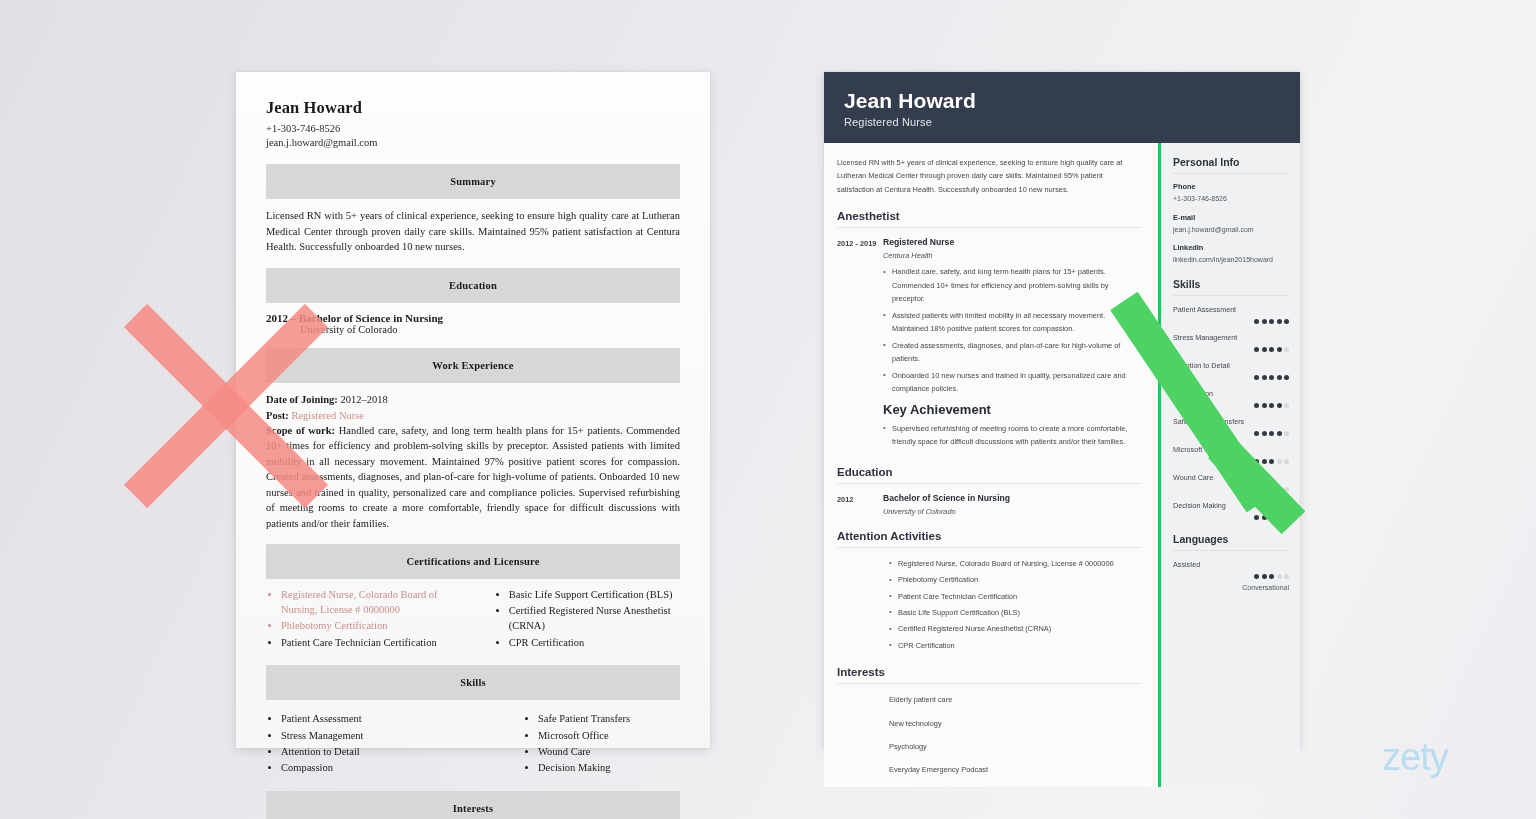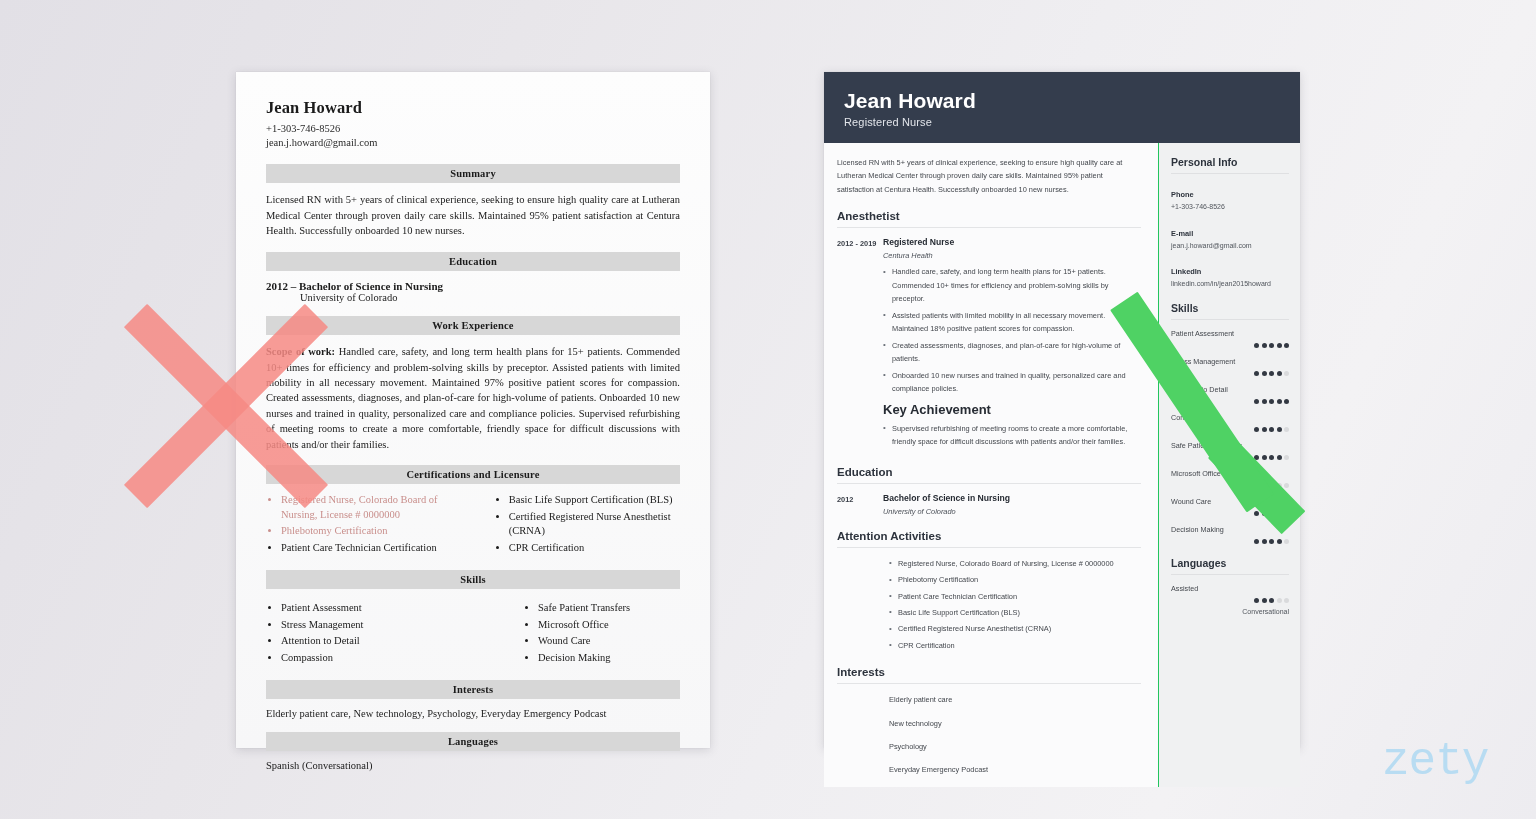--- a/index.html
+++ b/index.html
@@ -15,21 +15,21 @@
           box-shadow:0 2px 9px rgba(60,60,80,.17), 0 0 1px rgba(0,0,0,.12); }
 
   
   #bad-resume { left:236px; top:72px; width:474px; height:676px;
                 background:linear-gradient(180deg,#fdfdfd,#f7f7f8);
                 font-family:"Liberation Serif", serif; color:#1b1b1b; }
   #bad-resume .inner { padding:26px 30px 0 30px; }
   .bad-name { font-size:16.5px; font-weight:bold; letter-spacing:.1px; margin-bottom:4px; }
   .bad-contact { font-size:10.5px; line-height:1.38; color:#2a2a2a; }
   .bad-bar { background:#d7d7d7; text-align:center; font-weight:bold;
-             font-size:10.5px; padding:4px 0; margin:13px 0 9px 0; letter-spacing:.2px; }
+             font-size:10.5px; padding:12px 0; margin:13px 0 9px 0; letter-spacing:.2px; }
   .bad-p { font-size:10.5px; line-height:1.5; text-align:justify; }
   .bad-edu-line { font-size:11px; font-weight:bold; }
   .bad-edu-sub { font-size:10.5px; margin-left:34px; }
   .bad-we { font-size:10.5px; line-height:1.47; text-align:justify; }
   .bad-we b { font-weight:bold; }
   .two-col { display:flex; gap:18px; font-size:10.5px; line-height:1.42; }
   .two-col ul { list-style:disc; padding-left:15px; }
   .two-col.cert { margin-top:9px; }
   .two-col.cert .c1 { width:50%; }
   .two-col.cert .c2 { width:50%; padding-left:12px; }
@@ -42,42 +42,42 @@
   .fade { color:#c98f8c; }
 
   
   #good-resume { left:824px; top:72px; width:476px; height:676px; background:#fff;
                  display:flex; flex-direction:column; }
   .gr-header { background:#343d4d; color:#fff; padding:17px 20px 15px 20px; }
   .gr-name { font-size:21px; font-weight:bold; letter-spacing:.1px; }
   .gr-title { font-size:11px; color:#e2e5ea; margin-top:3px; letter-spacing:.15px; }
   .gr-body { display:flex; flex:1; }
   .gr-main { width:334px; background:#fbfbfc; padding:13px 17px 0 13px; }
-  .gr-side { width:142px; background:#f0f1f2; border-left:1px solid #22c55e; padding:13px 11px 0 12px; }
+  .gr-side { width:142px; background:#f0f1f2; border-left:3px solid #22c55e; padding:13px 11px 0 12px; }
 
   .gr-summary { font-size:7.4px; line-height:1.82; color:#43474d; text-align:left; }
   .gr-h2 { font-size:11.5px; font-weight:bold; color:#2d333d; margin:14px 0 0 0; }
   .gr-rule { height:1px; background:#e3e4e6; margin:5px 0 9px 0; }
 
   .gr-row { display:flex; margin-bottom:2px; }
   .gr-date { width:46px; flex:none; font-size:7.4px; font-weight:bold; color:#3b4049; line-height:1.65; padding-top:1px; }
   .gr-rowmain { flex:1; }
   .gr-jobtitle { font-size:8.6px; font-weight:bold; color:#262b33; }
   .gr-company { font-size:7.4px; font-style:italic; color:#4c5159; margin-top:4px; }
   .gr-sub { font-size:13px; font-weight:bold; color:#262b33; margin-top:6px; }
   .gr-ul { list-style:none; margin-top:5px; }
   .gr-ul li { font-size:7.4px; line-height:1.82; color:#43474d; position:relative; padding-left:9px; margin-bottom:3px; }
   .gr-ul li:before { content:"•"; position:absolute; left:0; top:-.5px; color:#6b7078; font-size:8px; }
   .gr-plain { font-size:7.4px; color:#43474d; line-height:1.8; margin-bottom:10px; }
   .gr-indent { padding-left:52px; }
 
   
   .sb-h2 { font-size:10.5px; font-weight:bold; color:#2d333d; }
   .sb-rule { height:1px; background:#dfe0e2; margin:5px 0 8px 0; }
-  .sb-lbl { font-size:7.4px; font-weight:bold; color:#2d333d; margin-top:16px; }
+  .sb-lbl { font-size:7.4px; font-weight:bold; color:#2d333d; margin-top:8px; }
   .sb-val { font-size:7px; color:#50555c; margin-top:3px; word-break:break-all; line-height:1.5; }
   .sk { margin-top:9px; }
   .sk-name { font-size:7.2px; color:#43474d; }
   .sk-dots { display:flex; gap:2.5px; justify-content:flex-end; margin-top:5px; }
   .dot { width:5px; height:5px; border-radius:50%; background:#d9dadc; }
   .dot.on { background:#333943; }
   .sb-caption { font-size:7px; color:#50555c; text-align:right; margin-top:5px; }
 
   
   #x-mark, #check-mark { position:absolute; pointer-events:none; }
@@ -87,22 +87,22 @@
   #x-mark i.a { transform:translate(-50%,-50%) rotate(45deg); }
   #x-mark i.b { transform:translate(-50%,-50%) rotate(-45deg); }
   #check-mark { left:1196px; top:306px; width:248px; height:202px; }
   #check-mark i { position:absolute; background:#4fd264; border-radius:1px; transform-origin:0 0; }
   #check-mark i.short { left:12px; top:152px; width:33px; height:106px;
                         transform:rotate(-44deg); }
   #check-mark i.long  { left:78px; top:188px; width:33px; height:244px;
                         transform:rotate(-214deg); }
 
   
-  #zety-logo { position:absolute; left:1382px; top:736px; font-size:46px;
-               color:#b8dcf2; letter-spacing:-1px; font-family:Liberation Mono, monospace; }
+  #zety-logo { position:absolute; left:1382px; top:736px; font-size:38px;
+               color:#b8dcf2; letter-spacing:-1px; font-family:Liberation Sans, sans-serif; }
 </style>
 </head>
 <body>
 
 <div class="page" id="bad-resume">
   <div class="inner">
     <div class="bad-name">Jean Howard</div>
     <div class="bad-contact">
       <div>+1-303-746-8526</div>
       <div>jean.j.howard@gmail.com</div>
@@ -110,20 +110,22 @@
 
     <div class="bad-bar">Summary</div>
     <div class="bad-p">Licensed RN with 5+ years of clinical experience, seeking to ensure high quality care at Lutheran Medical Center through proven daily care skills. Maintained 95% patient satisfaction at Centura Health. Successfully onboarded 10 new nurses.</div>
 
     <div class="bad-bar">Education</div>
     <div class="bad-edu-line">2012 – Bachelor of Science in Nursing</div>
     <div class="bad-edu-sub">University of Colorado</div>
 
     <div class="bad-bar">Work Experience</div>
     <div class="bad-we">
+      <div><b>Date of Joining:</b><span> 2012–2018</span></div>
+      <div><b>Post:</b><span class="fade"> Registered Nurse</span></div>
       <div><b>Scope of work:</b><span> Handled care, safety, and long term health plans for 15+ patients. Commended 10+ times for efficiency and problem-solving skills by preceptor. Assisted patients with limited mobility in all necessary movement. Maintained 97% positive patient scores for compassion. Created assessments, diagnoses, and plan-of-care for high-volume of patients.  Onboarded 10 new nurses and trained in quality, personalized care and compliance policies. Supervised refurbishing of meeting rooms to create a more comfortable, friendly space for difficult discussions with patients and/or their families.</span></div>
     </div>
 
     <div class="bad-bar">Certifications and Licensure</div>
     <div class="two-col cert">
       <div class="c1">
           <ul>
         <li class="fade">Registered Nurse, Colorado Board of Nursing, License # 0000000</li>
         <li class="fade">Phlebotomy Certification</li>
         <li>Patient Care Technician Certification</li>

